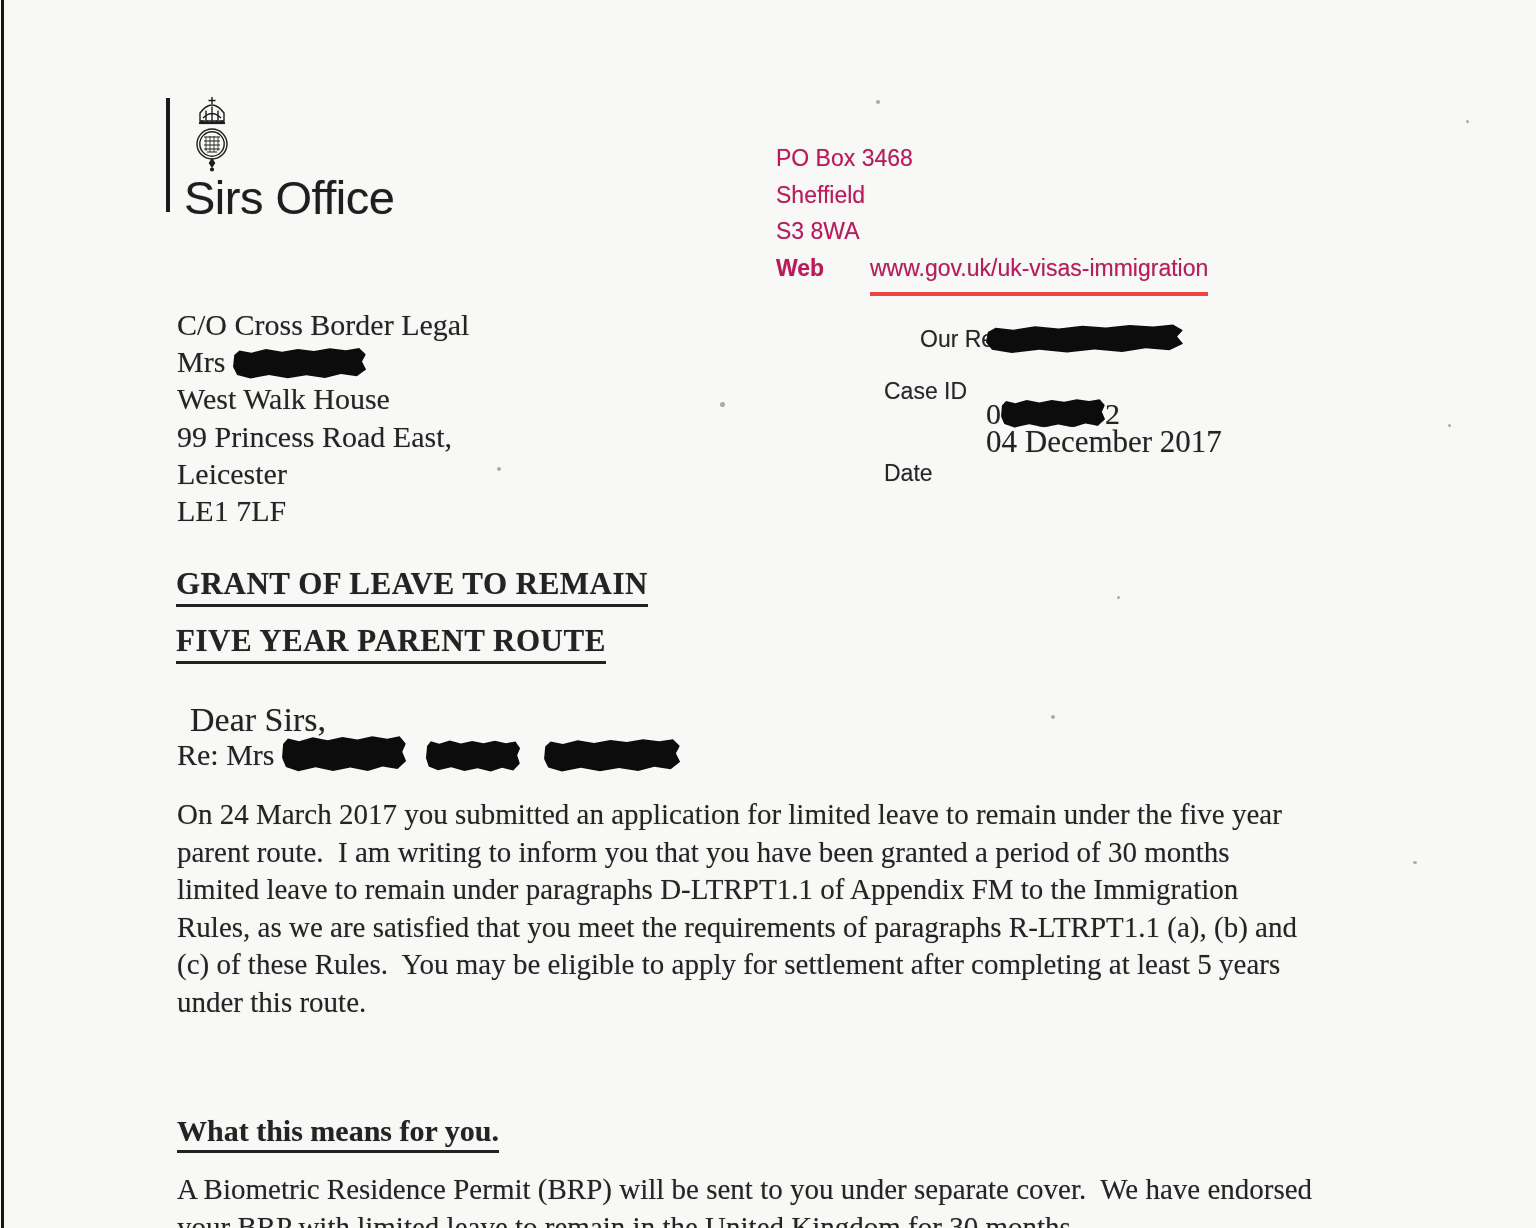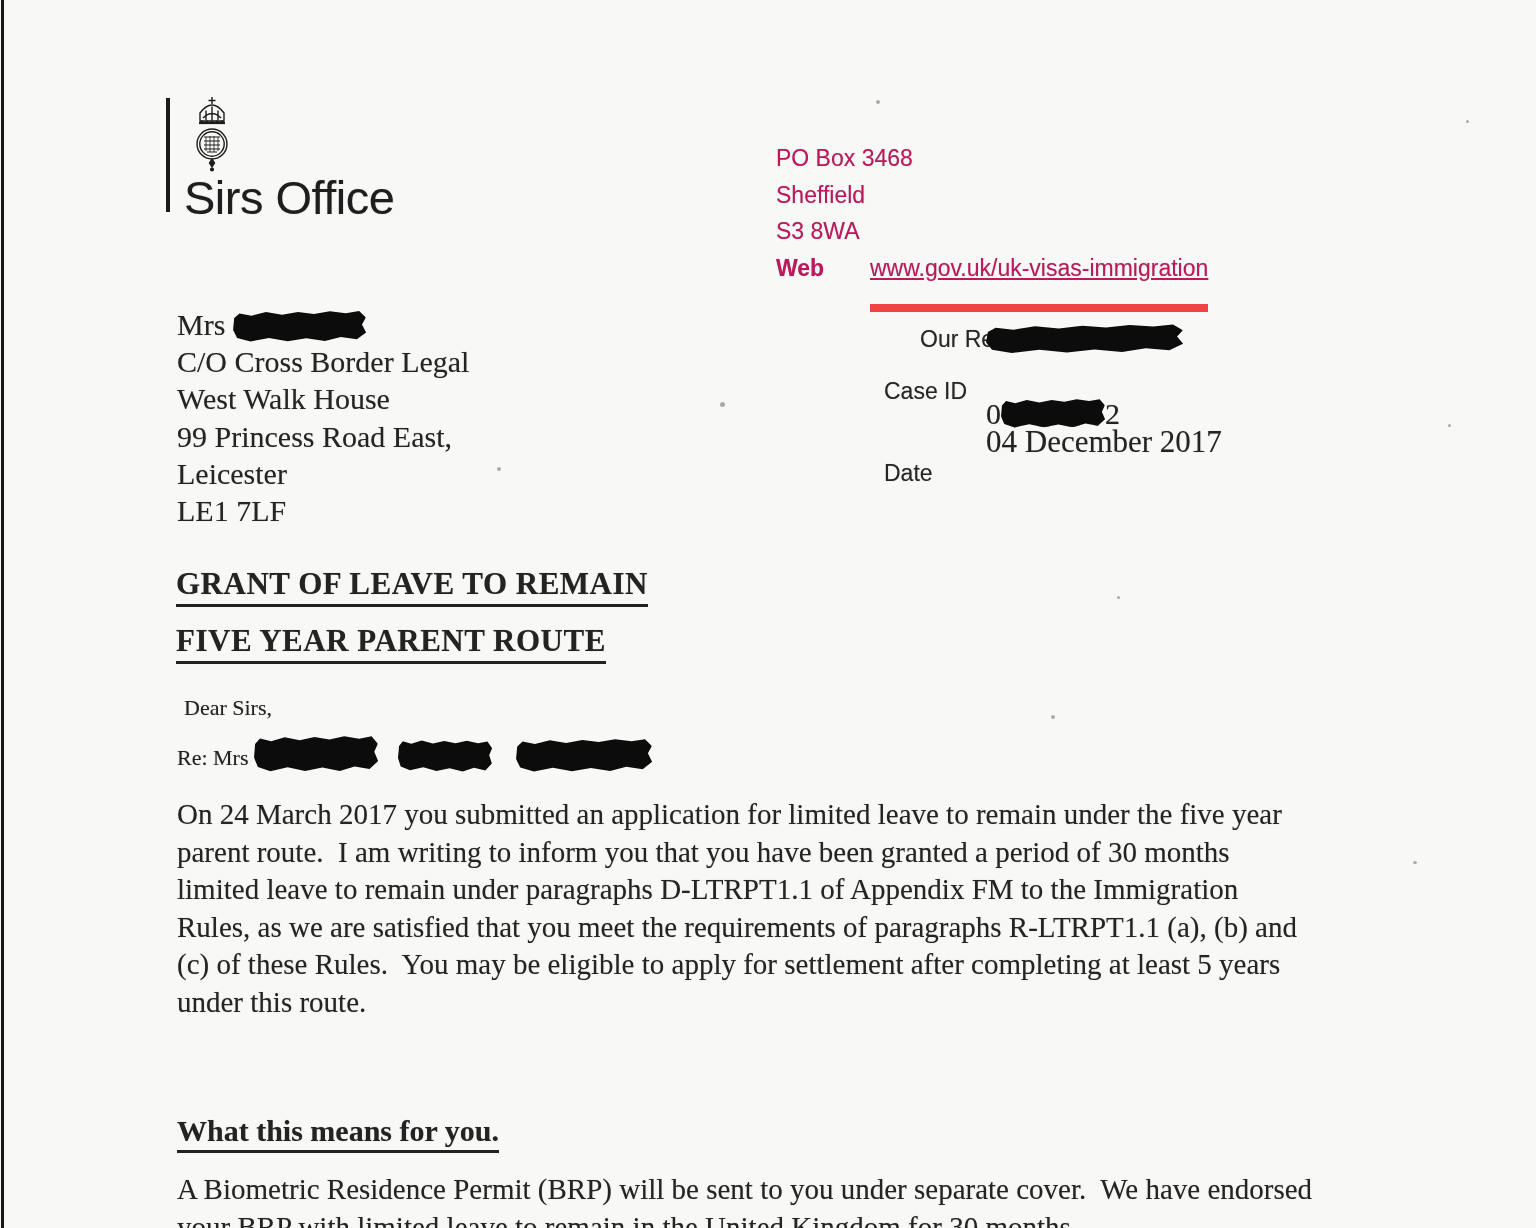--- a/index.html
+++ b/index.html
@@ -20,36 +20,36 @@
   .crown{position:absolute;left:26px;top:0;width:40px;height:76px;}
   .logo-text{
     position:absolute;left:18px;top:74px;white-space:nowrap;
     font-family:"Liberation Sans",sans-serif;font-size:47px;color:#1e1e1e;letter-spacing:-0.5px;
   }
 
   
   .sender{position:absolute;left:776px;top:140px;font-size:23px;line-height:36.5px;color:#be185d;}
   .web-row{display:flex;}
   .web-label{font-weight:bold;width:94px;}
-  .u{border-bottom:8px solid #ef4444;padding-bottom:18px;text-decoration:underline;}
+  .u{border-bottom:4px solid #ef4444;padding-bottom:6px;}
 
   
   .recipient{position:absolute;left:177px;top:306px;font-size:30px;line-height:37.2px;color:#242424;}
 
   
   .ref-label{position:absolute;left:884px;font-size:23px;color:#262626;}
   .ref-value{position:absolute;left:986px;}
 
   
   .headings{position:absolute;left:176px;top:566px;width:1122px;text-align:left;}
   .headings h1{margin:0 0 21px 0;font-size:31px;font-weight:bold;letter-spacing:0.5px;}
   .hu{border-bottom:3px solid #222;padding-bottom:3px;}
 
-  .salutation{position:absolute;left:177px;top:688px;margin:7px;font-size:22px;}
-  .re-line{position:absolute;left:177px;top:736px;font-size:22px;}
+  .salutation{position:absolute;left:177px;top:688px;margin:13px;font-size:34px;}
+  .re-line{position:absolute;left:177px;top:736px;font-size:30px;}
 
   .body{position:absolute;left:177px;margin:0;width:1136px;font-size:29px;line-height:37.6px;white-space:pre-wrap;color:#242424;}
   .p1{top:796px;}
   .p2{top:1030px;}
   .section-heading{position:absolute;left:177px;top:1114px;margin:0;font-size:30px;font-weight:bold;}
   .p3{top:1171px;}
 
   
   .redact{
     display:inline-block;background:#0c0c0c;vertical-align:-7px;
@@ -98,22 +98,22 @@
     <div>PO Box 3468</div>
     <div>Sheffield</div>
     <div>S3 8WA</div>
     <div class="web-row">
       <span class="web-label">Web</span>
       <span class="u">www.gov.uk/uk-visas-immigration</span>
     </div>
   </section>
 
   <section class="recipient">
+    <div>C/O Cross Border Legal</div>
     <div><span>Mrs </span><span class="redact" style="width:133px;height:31px;"></span></div>
-    <div>C/O Cross Border Legal</div>
     <div>West Walk House</div>
     <div>99 Princess Road East,</div>
     <div>Leicester</div>
     <div>LE1 7LF</div>
   </section>
 
   <div class="ref-label sans" style="top:326px;margin-left:36px;">Our Ref</div>
   <span class="redact ref-value" style="top:325px;width:197px;height:28px;"></span>
 
   <div class="ref-label sans" style="top:378px;">Case ID</div>

